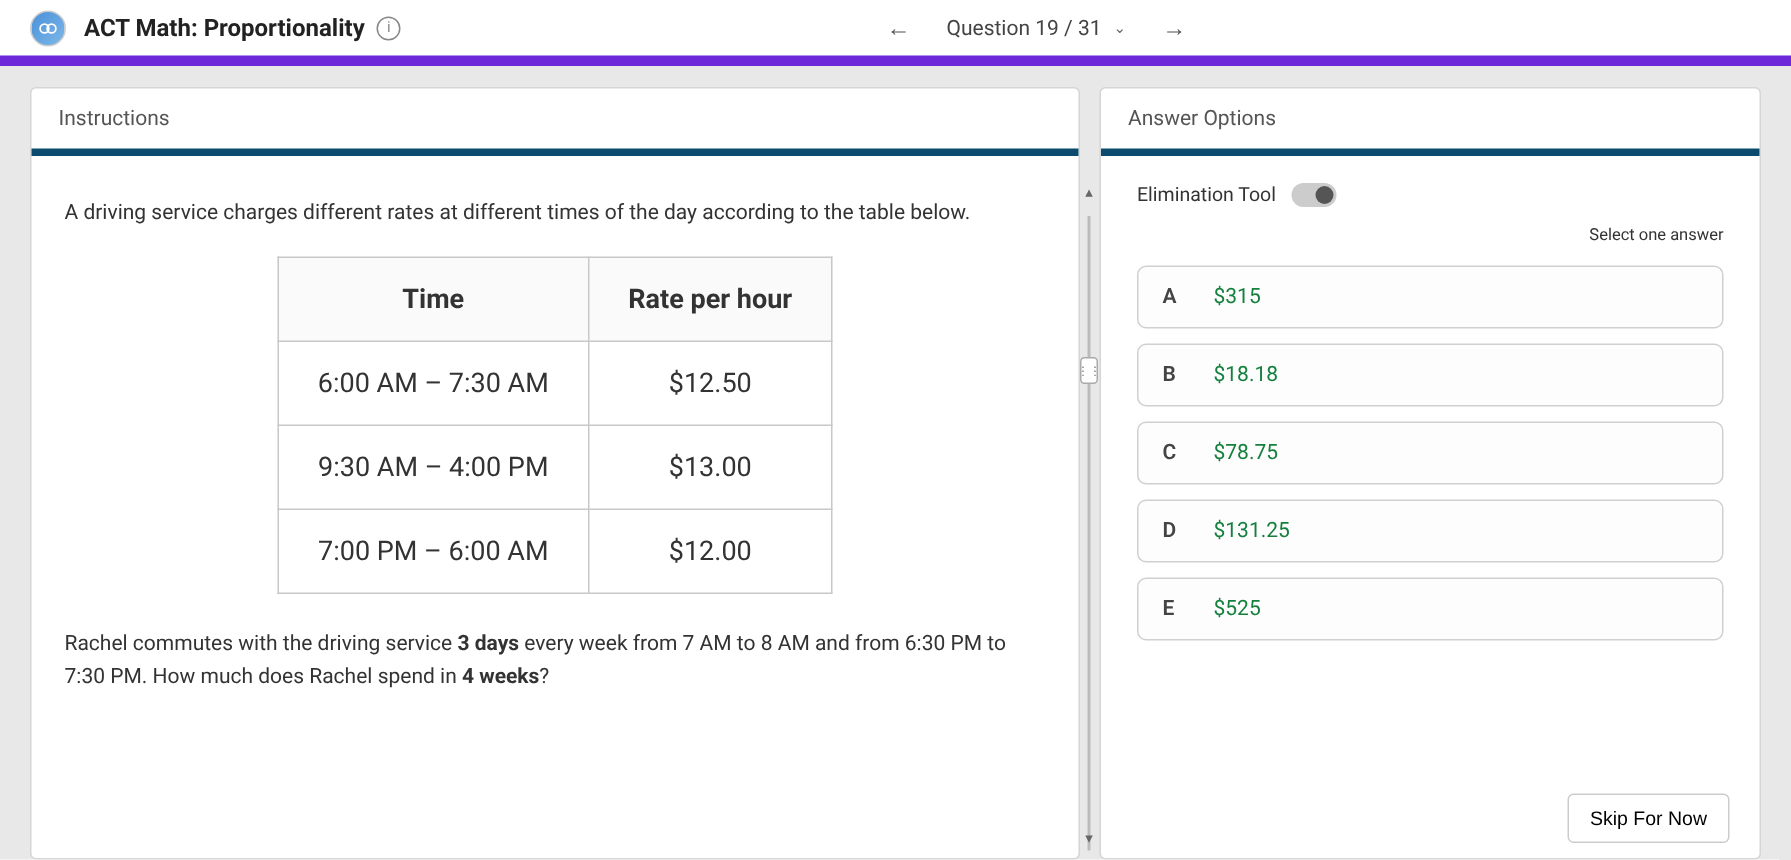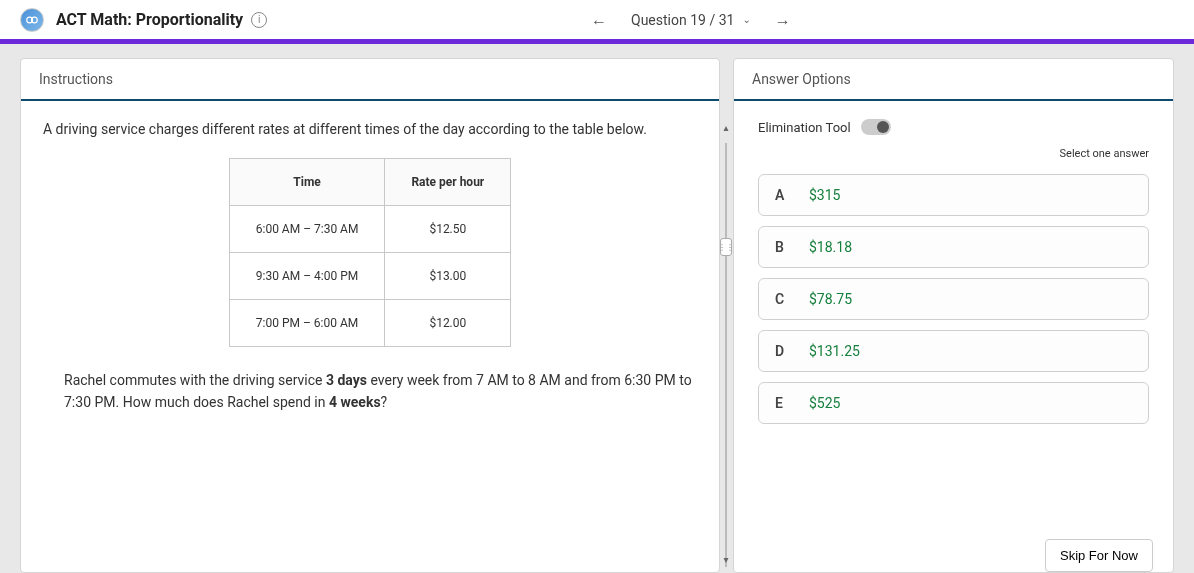--- a/index.html
+++ b/index.html
@@ -9,21 +9,21 @@
       width: 1194px;
       height: 573px;
       overflow: hidden;
       color: #333;
     }
     .header {
       display: flex;
       align-items: center;
       padding: 8px 20px;
       background: #fff;
-      border-bottom: 5px solid #6d28d9;
+      border-bottom: 7px solid #6d28d9;
       height: 44px;
     }
     .logo {
       width: 24px; height: 24px;
       border-radius: 50%;
       background: linear-gradient(135deg, #4a90d9, #7eb8e8);
       display: flex; align-items: center; justify-content: center;
       margin-right: 12px;
       border: 1px solid #ccc;
     }
@@ -49,41 +49,41 @@
     .body { display: flex; padding: 14px 20px 0 20px; gap: 0; height: calc(100% - 44px); }
 
     .panel {
       background: #fff;
       border: 1px solid #d5d5d5;
       border-radius: 4px;
       display: flex; flex-direction: column;
     }
     .panel-header {
       padding: 12px 18px;
-      border-bottom: 2px solid #0c4a6e;
+      border-bottom: 5px solid #0c4a6e;
       font-size: 14px; color: #555;
     }
     .left { flex: 0 0 700px; margin-right: -1px; }
     .right { flex: 1; }
 
     .instructions-body { padding: 18px 22px; font-size: 14px; color: #333; line-height: 1.5; overflow: hidden; position: relative; }
-    .intro { margin-bottom: 18px; }
+    .intro { margin-bottom: 18px; margin-top: 10px; }
 
     table.rate {
       border-collapse: collapse;
       margin: 0 auto 22px auto;
     }
     table.rate th, table.rate td {
       border: 1px solid #c8c8c8;
       padding: 14px 26px;
       text-align: center;
-      font-size: 12px;
+      font-size: 18px;
     }
     table.rate th { font-weight: 700; background: #fafafa; }
-    .question-text { font-size: 14px; line-height: 1.6; margin-left: 21px; }
+    .question-text { font-size: 14px; line-height: 1.6; }
     .question-text b { font-weight: 700; }
 
     .divider {
       width: 14px;
       display: flex; flex-direction: column;
       align-items: center;
       padding-top: 60px;
       position: relative;
     }
     .divider .caret-up { font-size: 10px; color: #666; cursor: pointer; padding: 4px; }
@@ -122,21 +122,21 @@
       font-size: 14px;
       cursor: pointer;
       background: #fdfdfd;
     }
     .letter { font-weight: 600; color: #444; width: 16px; }
     .val { color: #15803d; }
 
     .footer-btns {
       position: absolute;
       right: 20px;
-      bottom: 0;
+      bottom: 10px;
       display: flex; gap: 14px;
     }
     .btn {
       padding: 8px 14px;
       border-radius: 4px;
       font-size: 13px;
       cursor: pointer;
       border: 1px solid #ccc;
       background: #fff;
     }

